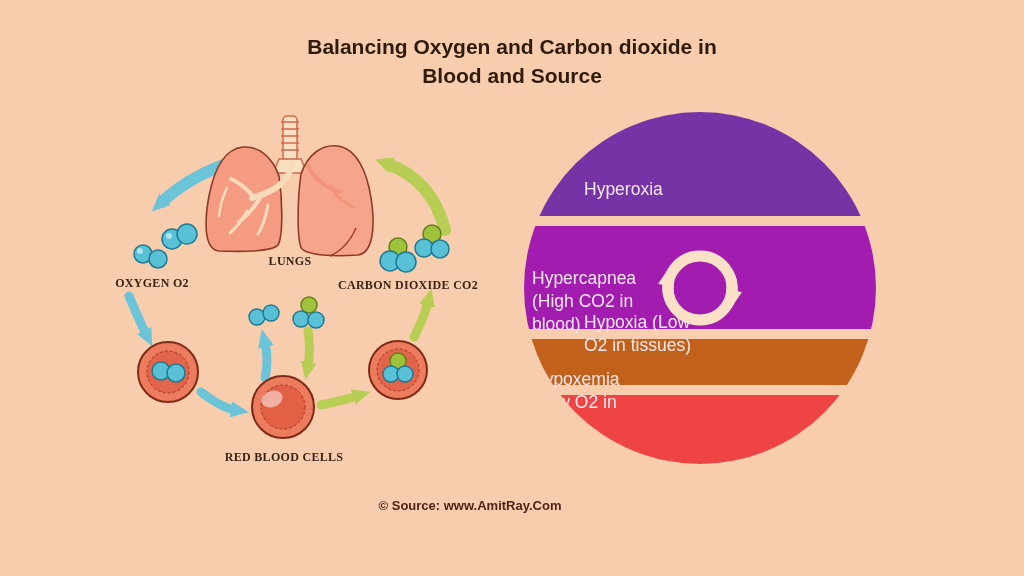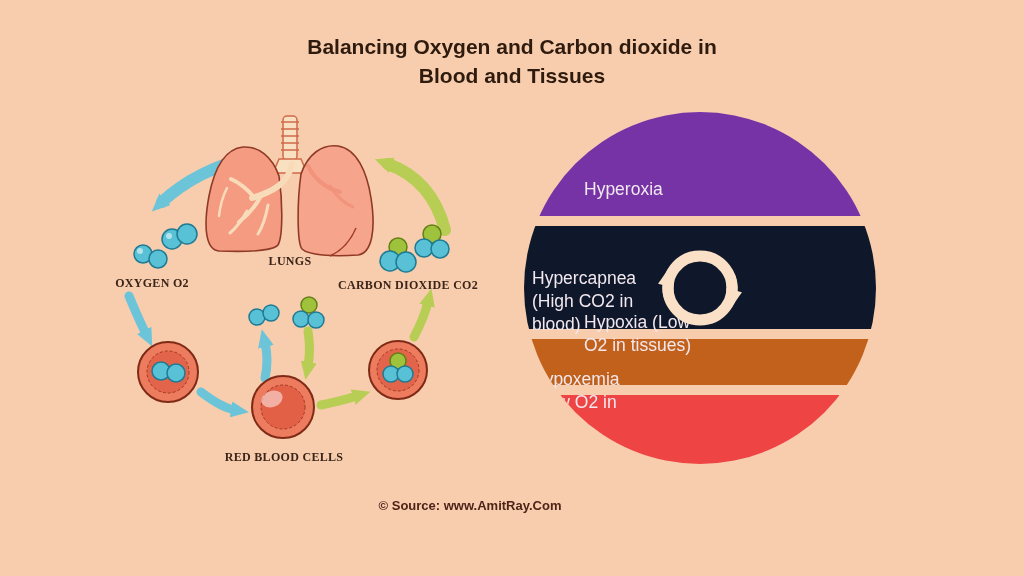--- a/index.html
+++ b/index.html
@@ -27,21 +27,21 @@
     display:grid; grid-template-columns:1fr; grid-template-rows:1fr 1fr;
     gap:10px;
   }
   .quad{ display:flex; flex-direction:column; justify-content:center; }
   .quad-text{
     color:#F2E8EF; font-size:17.5px; line-height:23px;
   }
   .quad-text span{ display:block; }
   .q-tl{ background:#7533A6; }
   .q-tl .quad-text{ padding-left:60px; transform:translateY(26px); }
-  .q-tr{ background:#0f172a; }
+  .q-tr{ background:#a21caf; }
   .q-tr .quad-text{ padding-left:8px; transform:translateY(24px); }
   .q-bl{ background:#C2611C; }
   .q-bl .quad-text{ padding-left:60px; transform:translateY(-28px); }
   .q-br{ background:#ef4444; }
   .q-br .quad-text{ padding-left:8px; transform:translateY(-27px); }
   .cycle-icon{
     position:absolute; left:121px; top:121px; width:110px; height:110px;
     pointer-events:none;
   }
   .footer{
@@ -49,21 +49,21 @@
     text-align:center; color:#4E2318; font-weight:bold; font-size:13px;
   }
 </style>
 </head>
 <body>
 
 <div class="canvas">
 
   <h1 class="title">
     <span>Balancing Oxygen and Carbon dioxide in</span><br>
-    <span>Blood and Tissues</span>
+    <span>Blood and Source</span>
   </h1>
 
   <svg class="illus" viewBox="60 105 420 370" aria-hidden="true">
     <defs>
       <marker id="mb" markerUnits="userSpaceOnUse" markerWidth="22" markerHeight="18" refX="4" refY="8" orient="auto">
         <path d="M0,0 L18,8 L0,16 Z" fill="#6CC4D9"></path>
       </marker>
       <marker id="mg" markerUnits="userSpaceOnUse" markerWidth="22" markerHeight="18" refX="4" refY="8" orient="auto">
         <path d="M0,0 L18,8 L0,16 Z" fill="#B7CD54"></path>
       </marker>

